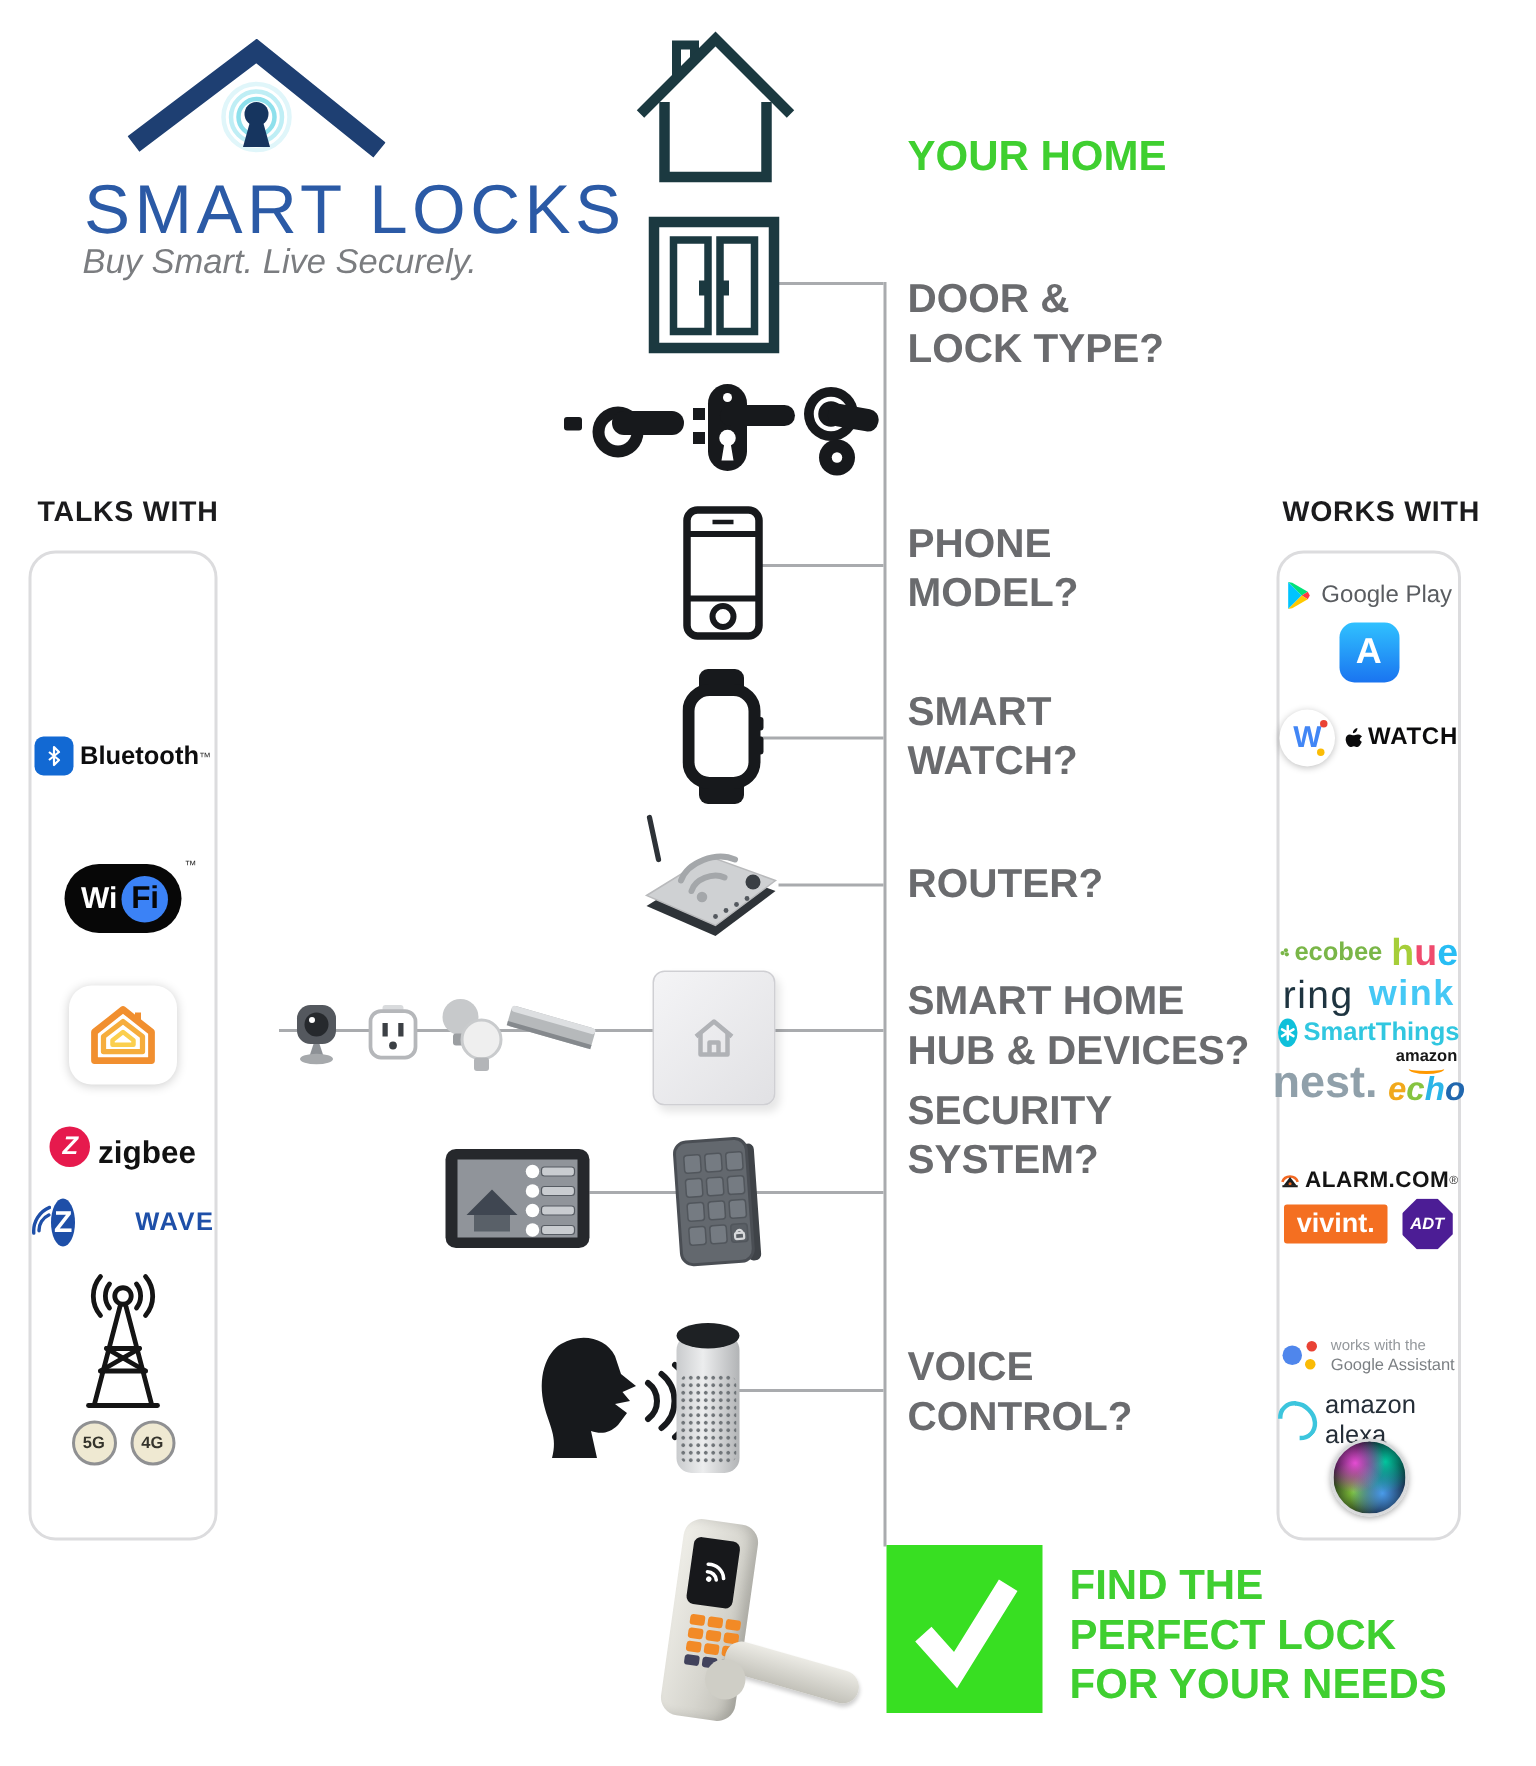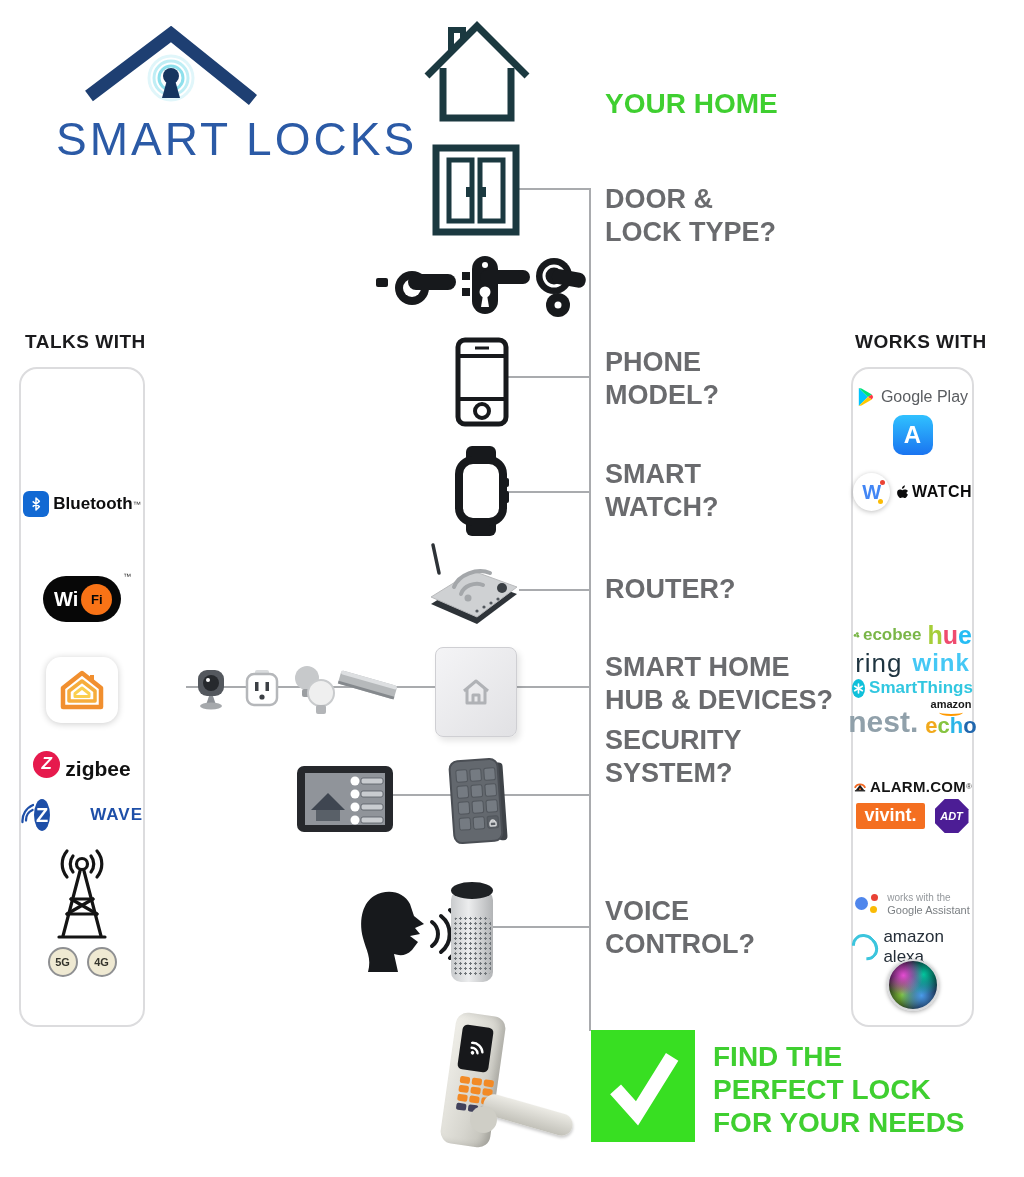--- a/index.html
+++ b/index.html
@@ -25,22 +25,22 @@
   .panel{position:absolute;background:#fff;border:2px solid #dcdcde;border-radius:18px;}
   .panel-title{position:absolute;font-size:19px;font-weight:800;color:#1b1b1d;letter-spacing:.5px;white-space:nowrap;}
   .prow{position:absolute;left:0;width:100%;display:flex;justify-content:center;align-items:center;}
 
   
   .bt-icon{width:26px;height:26px;background:#1269d3;border-radius:6px;display:flex;align-items:center;justify-content:center;}
   .bt-text{font-size:17px;font-weight:800;color:#0d0d0e;margin-left:4px;}
   .sup{font-size:8px;vertical-align:top;color:#333;}
   .wifi-pill{width:78px;height:46px;background:#070707;border-radius:23px;display:flex;align-items:center;position:relative;}
   .wifi-wi{color:#fff;font-size:20px;font-weight:800;margin-left:11px;}
-  .wifi-fi{width:31px;height:31px;background:#f97316;border-radius:50%;display:flex;align-items:center;justify-content:center;
-           font-size:13px;font-weight:800;color:#070707;margin-left:3px;}
+  .wifi-fi{width:31px;height:31px;background:#3b82f6;border-radius:50%;display:flex;align-items:center;justify-content:center;
+           font-size:21px;font-weight:800;color:#070707;margin-left:3px;}
   .wifi-tm{position:absolute;right:-10px;top:-4px;font-size:8px;color:#333;}
   .hk-card{width:72px;height:66px;background:#fff;border-radius:15px;box-shadow:0 1px 7px rgba(0,0,0,.20);
            display:flex;align-items:center;justify-content:center;}
   .zb-circle{width:27px;height:27px;background:#e61a4d;border-radius:50%;display:flex;align-items:center;justify-content:center;
              color:#fff;font-weight:800;font-size:17px;font-style:italic;}
   .zb-text{font-size:21px;font-weight:800;color:#111;margin-left:5px;margin-top:10px;}
   .zw-circle{width:32px;height:32px;background:#1e4fa8;border-radius:50%;display:flex;align-items:center;justify-content:center;
              color:#fff;font-weight:800;font-size:20px;}
   .zw-text{font-size:17px;font-weight:800;color:#1e4fa8;letter-spacing:1px;padding-left:40px;}
   .badge{width:26px;height:26px;border-radius:50%;background:#efe9d2;border:2px solid #8f9092;display:flex;
@@ -58,21 +58,21 @@
   .ecobee{font-size:17px;font-weight:700;color:#7ab648;margin-left:3px;}
   .hue{font-size:25px;font-weight:800;line-height:24px;}
   .ring{font-size:26px;font-weight:500;color:#1e3440;letter-spacing:1px;line-height:26px;}
   .wink{font-size:24px;font-weight:800;color:#45c8f5;letter-spacing:1px;margin-left:10px;}
   .st-circle{width:19px;height:19px;border-radius:50%;background:#0fc0da;display:flex;align-items:center;justify-content:center;}
   .st-text{font-size:17px;font-weight:600;color:#31c7e0;margin-left:4px;text-align:center;}
   .nest{font-size:30px;font-weight:700;color:#90a0aa;line-height:28px;}
   .echo-block{display:flex;flex-direction:column;align-items:center;margin-left:7px;}
   .amazon{font-size:11px;font-weight:800;color:#181818;line-height:10px;}
   .amazon-smile{width:24px;height:5px;border-bottom:2px solid #f90;border-radius:50%;}
-  .echo{font-size:22px;font-weight:600;line-height:20px;}
+  .echo{font-size:22px;font-weight:600;line-height:20px;font-style:italic;}
   .alarm-text{font-size:15px;font-weight:900;color:#141414;margin-left:3px;letter-spacing:.3px;}
   .vivint{background:#f46f21;border-radius:2px;padding:2px 8px 4px 8px;color:#fff;font-weight:800;font-size:18px;line-height:20px;}
   .adt{width:34px;height:34px;background:#4c1d95;display:flex;align-items:center;justify-content:center;
        clip-path:polygon(30% 0,70% 0,100% 30%,100% 70%,70% 100%,30% 100%,0 70%,0 30%);
        color:#fff;font-size:11px;font-weight:900;font-style:italic;margin-left:10px;}
   .ga-dots{position:relative;width:26px;height:24px;}
   .ga-blue{position:absolute;left:0;top:5px;width:13px;height:13px;border-radius:50%;background:#4f86ec;}
   .ga-red{position:absolute;left:16px;top:2px;width:7px;height:7px;border-radius:50%;background:#e94235;}
   .ga-yellow{position:absolute;left:15px;top:14px;width:7px;height:7px;border-radius:50%;background:#fabb05;}
   .ga-text{margin-left:6px;font-size:10px;color:#94989c;line-height:12px;}
@@ -124,20 +124,21 @@
 
   <svg class="abs" style="left:85px;top:26px" width="172" height="84" viewBox="0 0 172 84">
     <circle cx="86" cy="52" r="22" fill="none" stroke="#e0f6fa" stroke-width="3"></circle>
     <circle cx="86" cy="52" r="17" fill="none" stroke="#bfeef5" stroke-width="3"></circle>
     <circle cx="86" cy="52" r="12" fill="none" stroke="#8ee0ec" stroke-width="3"></circle>
     <path d="M4 70 L86 8 L168 74" fill="none" stroke="#1e3f72" stroke-width="13"></path>
     <circle cx="86" cy="50" r="8" fill="#16355f"></circle>
     <path d="M82 54 L77 72 L95 72 L90 54 Z" fill="#16355f"></path>
   </svg>
   <div class="logo-title">SMART LOCKS</div>
+  <div class="logo-tag">Buy Smart. Live Securely.</div>
 
   <div class="vline" style="left:589px;top:188px;height:843px"></div>
   <div class="cline" style="left:519px;top:188px;width:70px"></div>
   <div class="cline" style="left:507px;top:376px;width:82px"></div>
   <div class="cline" style="left:505px;top:491px;width:84px"></div>
   <div class="cline" style="left:519px;top:589px;width:70px"></div>
   <div class="cline" style="left:186px;top:686px;width:250px"></div>
   <div class="cline" style="left:514px;top:686px;width:75px"></div>
   <div class="cline" style="left:393px;top:794px;width:196px"></div>
   <div class="cline" style="left:489px;top:926px;width:100px"></div>

